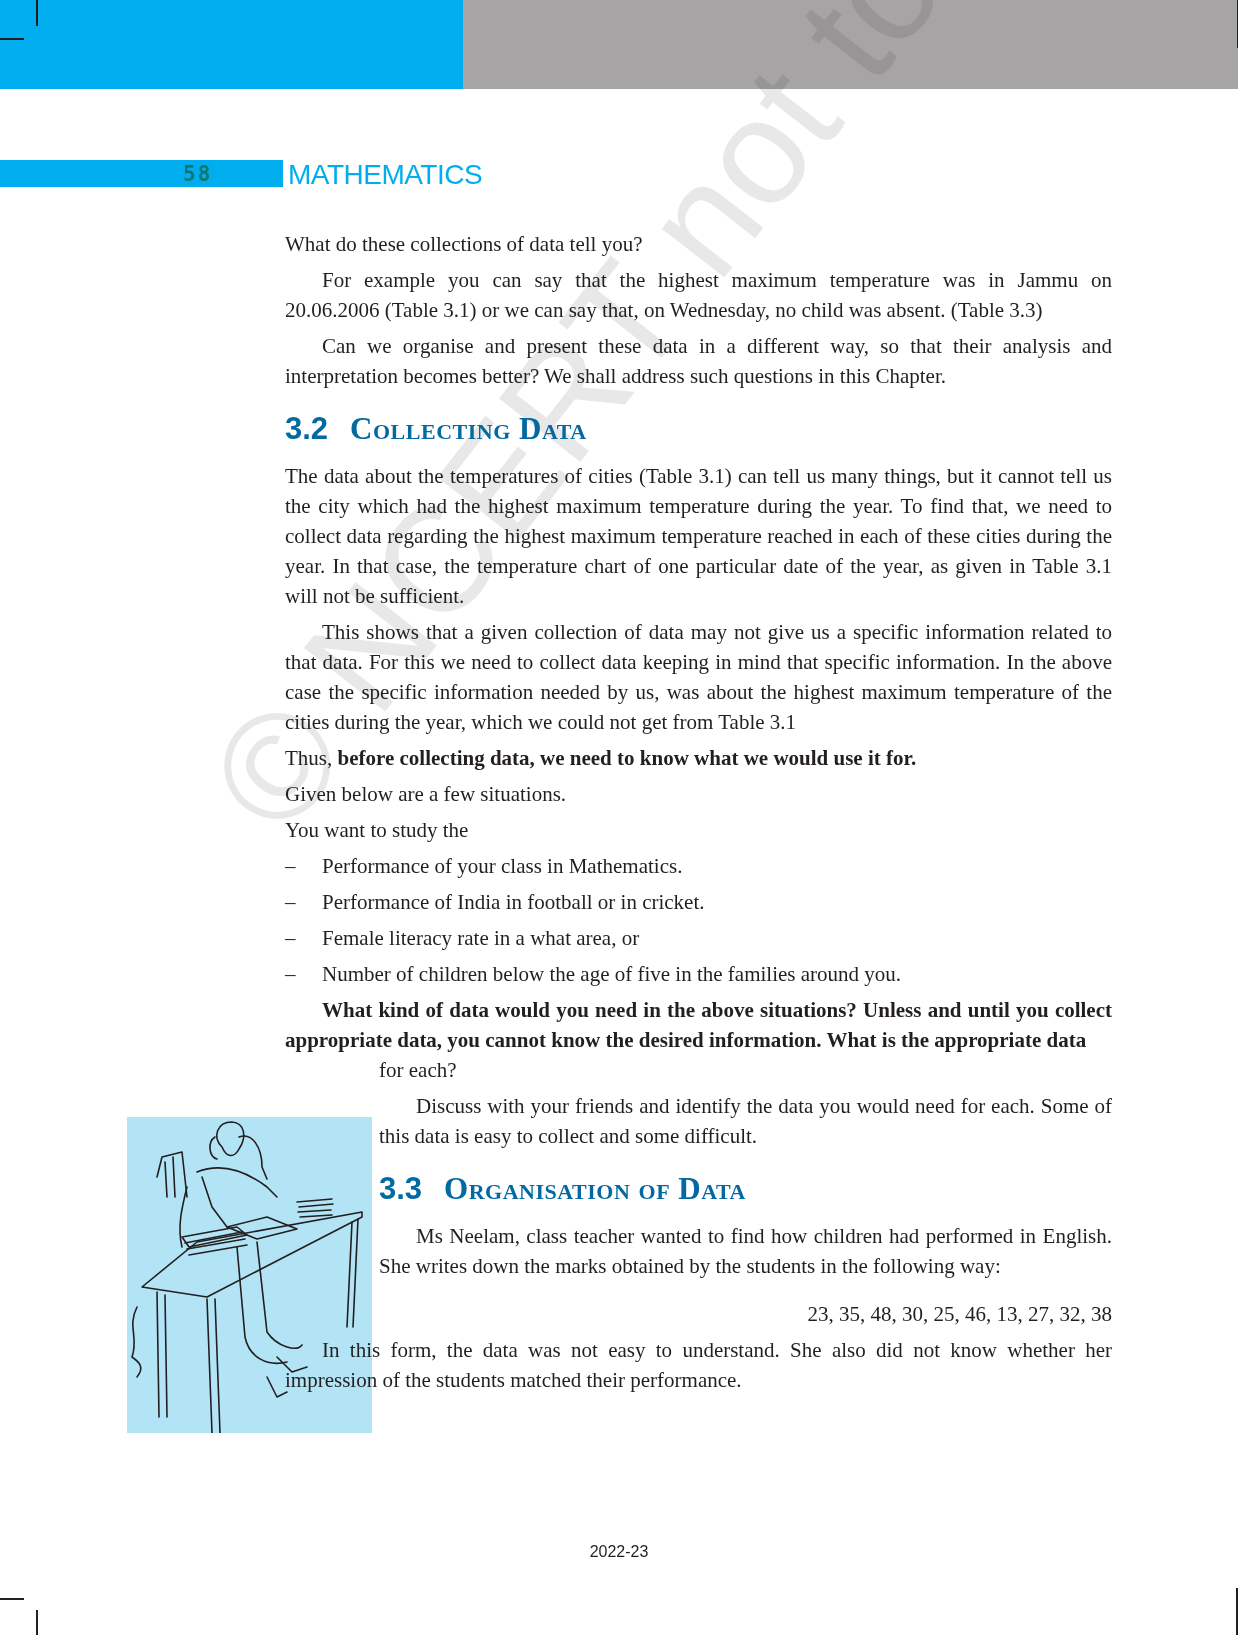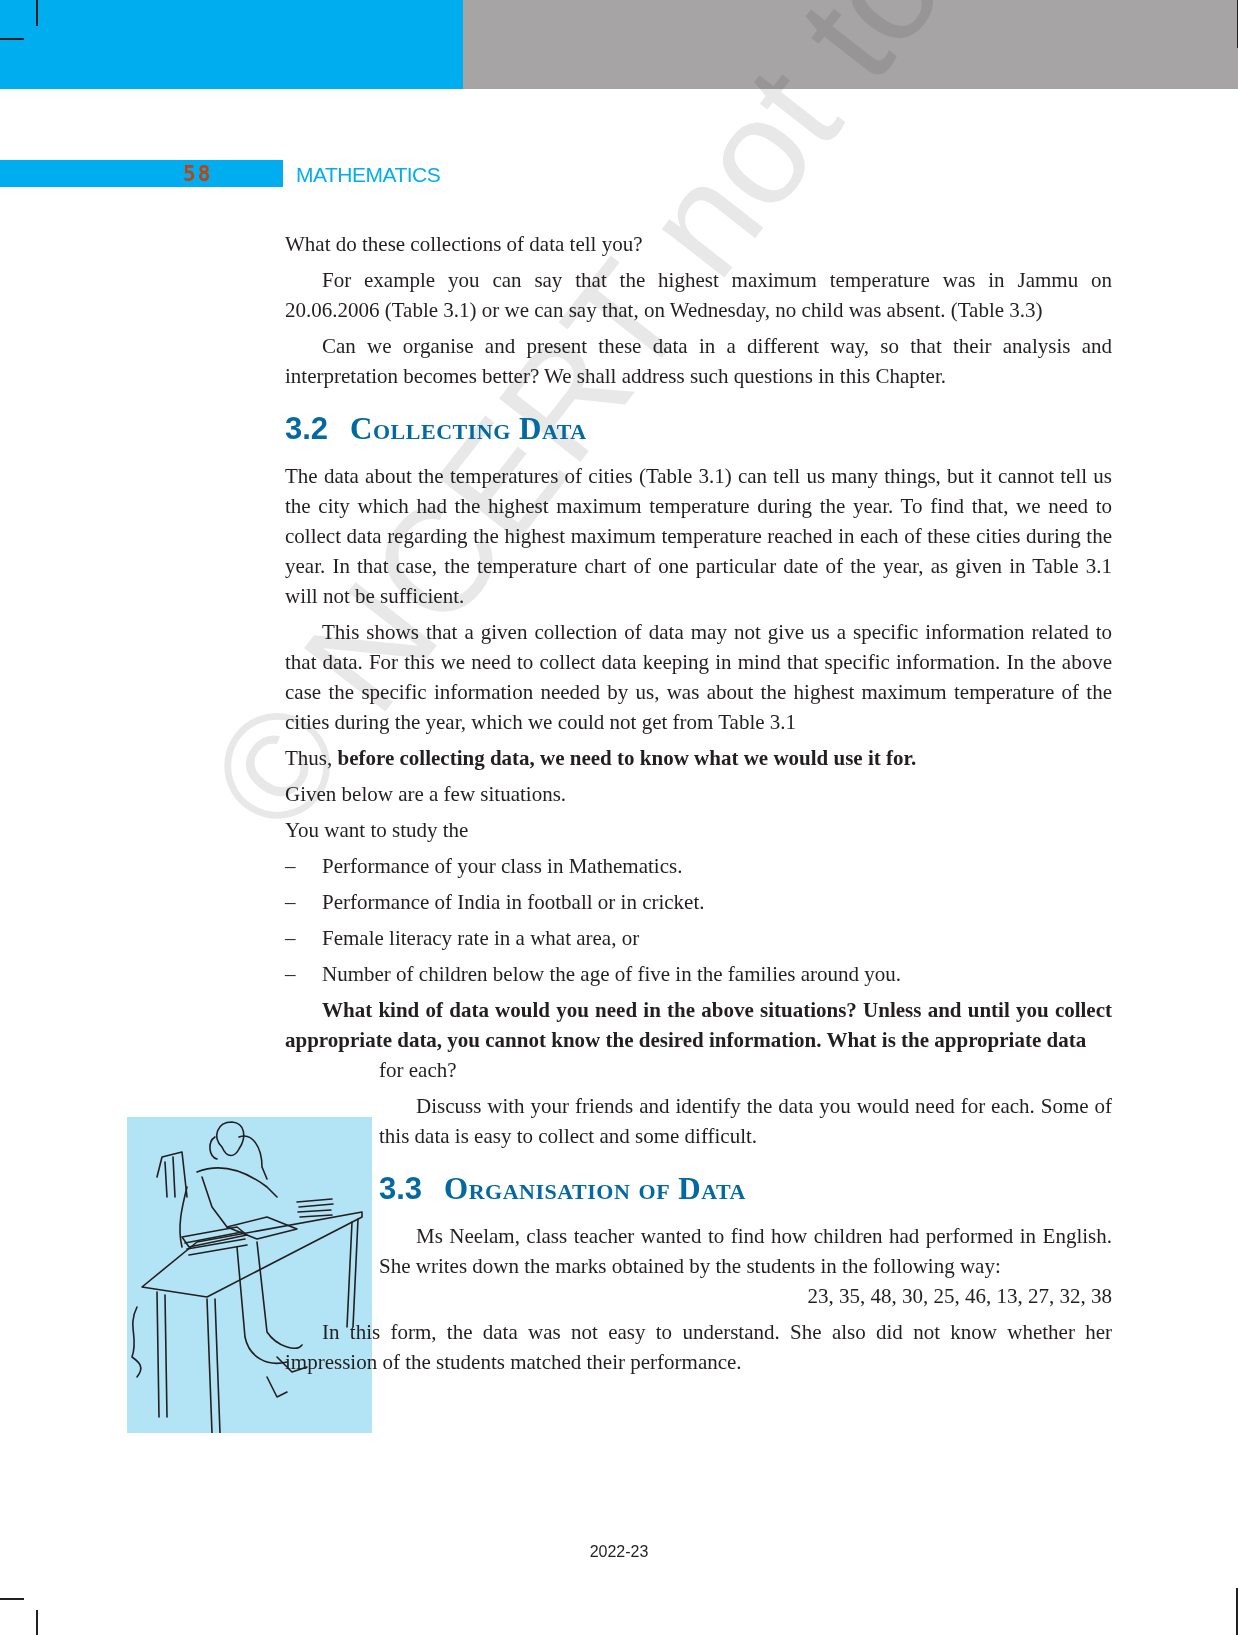--- a/index.html
+++ b/index.html
@@ -7,25 +7,25 @@
     width: 1238px; height: 1635px; position: relative; overflow: hidden;
     background: #ffffff; font-family: "Liberation Serif", serif; color: #231f20;
   }
   .top-band-blue { position: absolute; left: 0; top: 0; width: 463px; height: 89px; background: #00aeef; }
   .top-band-gray { position: absolute; left: 463px; top: 0; width: 775px; height: 89px; background: #a6a4a5; }
   .crop { position: absolute; background: #231f20; }
   .header-bar { position: absolute; left: 0; top: 160px; width: 240px; height: 27px; background: #00aeef; }
   .header-bar-2 { position: absolute; left: 240px; top: 160px; width: 43px; height: 27px; background: #00aeef; }
   .page-num {
     position: absolute; left: 183px; top: 160px; height: 21px; line-height: 28px;
-    color: #c2410c; font-family: "DejaVu Sans Mono", monospace; font-weight: bold; font-size: 21px; letter-spacing: 2px;
+    color: #0f766e; font-family: "DejaVu Sans Mono", monospace; font-weight: bold; font-size: 21px; letter-spacing: 2px;
   }
   .running-head {
-    position: absolute; left: 296px; top: 160px; height: 27px; line-height: 30px;
-    color: #00aeef; font-family: "Liberation Sans", sans-serif; font-size: 21px; letter-spacing: -0.5px;
+    position: absolute; left: 288px; top: 160px; height: 27px; line-height: 30px;
+    color: #00aeef; font-family: "Liberation Sans", sans-serif; font-size: 28px; letter-spacing: -0.5px;
   }
   .content { position: absolute; left: 285px; top: 229px; width: 827px; font-size: 21px; line-height: 30px; }
   p { margin: 0 0 6px 0; text-align: justify; }
   .indent { text-indent: 37px; }
   .h2 {
     color: #0369a1; font-weight: bold; font-family: "Liberation Serif", serif;
     font-size: 31px; margin: 18px 0 12px 0; line-height: 40px;
   }
   .h2 .num { margin-right: 22px; font-family: "Liberation Sans", sans-serif; }
   .h2 .sc { font-variant: small-caps; letter-spacing: 0.5px; }
@@ -129,19 +129,19 @@
 
   <p class="indent" style="margin-bottom:0;font-weight:bold;">What kind of data would you need in the above situations? Unless and until you collect appropriate data, you cannot know the desired information. What is the appropriate data</p>
   <div class="wrap-block">
     <p>for each?</p>
     <p class="indent">Discuss with your friends and identify the data you would need for each. Some of this data is easy to collect and some difficult.</p>
 
     <div class="h2">
       <span class="num">3.3</span><span class="sc">Organisation of Data</span>
     </div>
 
-    <p class="indent" style="margin-bottom:0;">Ms Neelam, class teacher wanted to find how children had performed in English. She writes down the marks obtained by the students in the following way:</p>
+    <p class="indent" style="margin-bottom:18px;">Ms Neelam, class teacher wanted to find how children had performed in English. She writes down the marks obtained by the students in the following way:</p>
     <p class="marks">23, 35, 48, 30, 25, 46, 13, 27, 32, 38</p>
   </div>
   <p class="indent">In this form, the data was not easy to understand. She also did not know whether her impression of the students matched their performance.</p>
 </div>
 
 <div class="footer-year">2022-23</div>
 
 </body></html>

